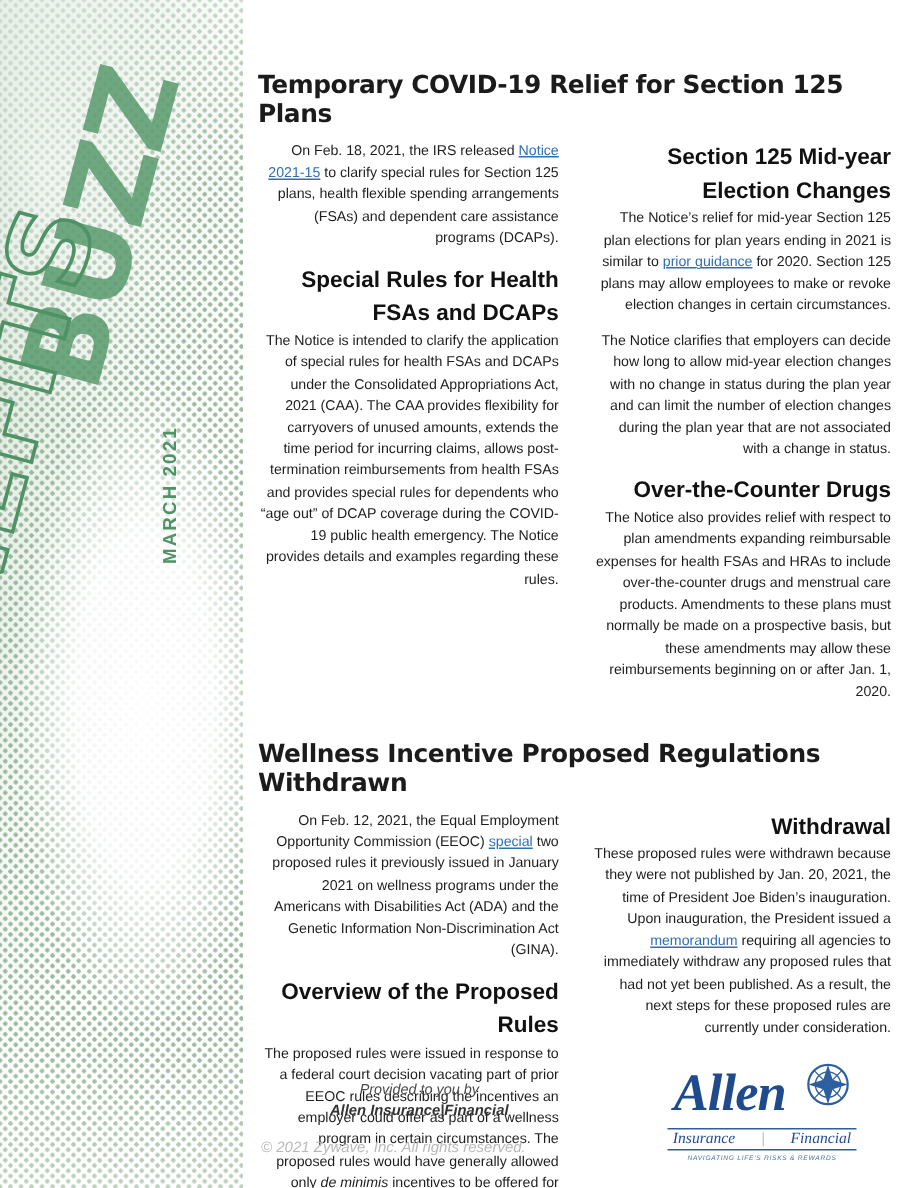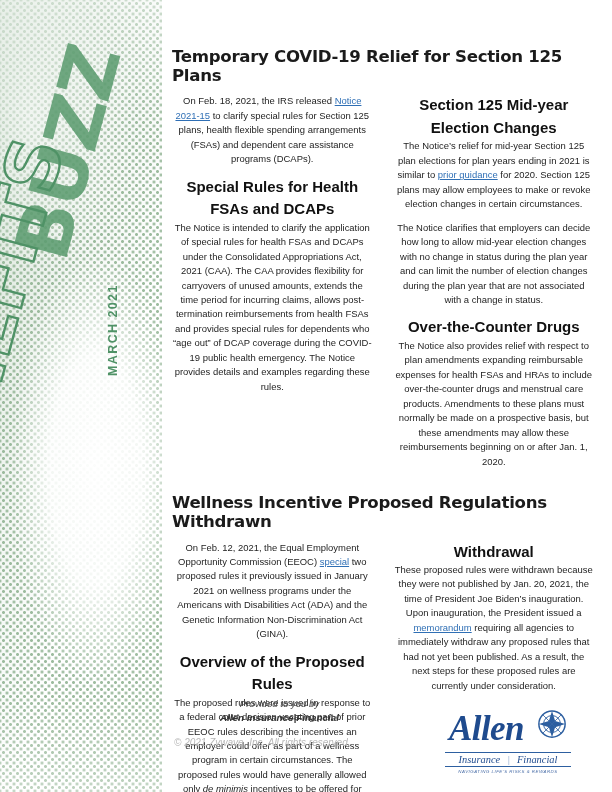--- a/index.html
+++ b/index.html
@@ -105,21 +105,21 @@
     line-height:1.16;
     margin-bottom:9px;
   }
 
   .cols {
     column-count:2;
     column-gap:21px;
     font-size:9.45px;
     line-height:1.53;
     color:#1d1d1d;
-    text-align:center;
+    text-align:right;
   }
   .cols p { margin:0 0 9px 0; break-inside:avoid-column; }
   .cols h2 {
     font-size:15px;
     font-weight:bold;
     color:#111;
     margin:0;
     line-height:1.5;
     break-after:avoid;
   }
@@ -144,37 +144,37 @@
   #provided .pl2 { font-size:9.9px; color:#333; font-weight:bold; line-height:1.5; }
   #copyright {
     margin-top:11px;
     font-size:10px;
     color:#b9b9b9;
     text-align:left;
     padding-left:2px;
   }
 
   #logo { width:176px; position:relative; padding-top:2px; }
-  #logo .wordrow { display:flex; align-items:center; justify-content:center; gap:16px;margin-top:24px; }
+  #logo .wordrow { display:flex; align-items:center; justify-content:center; gap:16px; }
   #logo .allen {
     font-family:"Liberation Serif", serif;
     font-size:35px;
     font-weight:bold;
     color:#1f4b8e;
     letter-spacing:-0.6px;
     line-height:.98;
   }
   #logo .compass { flex:0 0 auto; margin-left:-3px; margin-bottom:8px; }
   #logo .sub {
     margin:1px auto 0 auto;
     width:126px;
     border-top:1.1px solid #2d5fa0;
     border-bottom:1.1px solid #2d5fa0;
     padding:1px 0 1px 0;
-    display:flex; align-items:center; justify-content:center; gap:7px;
+    display:flex; align-items:center; justify-content:center; gap:17px;
     font-family:"Liberation Serif", serif;
     font-size:10.4px;
     color:#1f4b8e;
   }
   #logo .sub .divider { color:#8aa6cd; font-weight:300; }
   #logo .tag {
     margin-top:2.5px;
     text-align:center;
     font-family:"Liberation Sans", sans-serif;
     font-size:4.4px;

